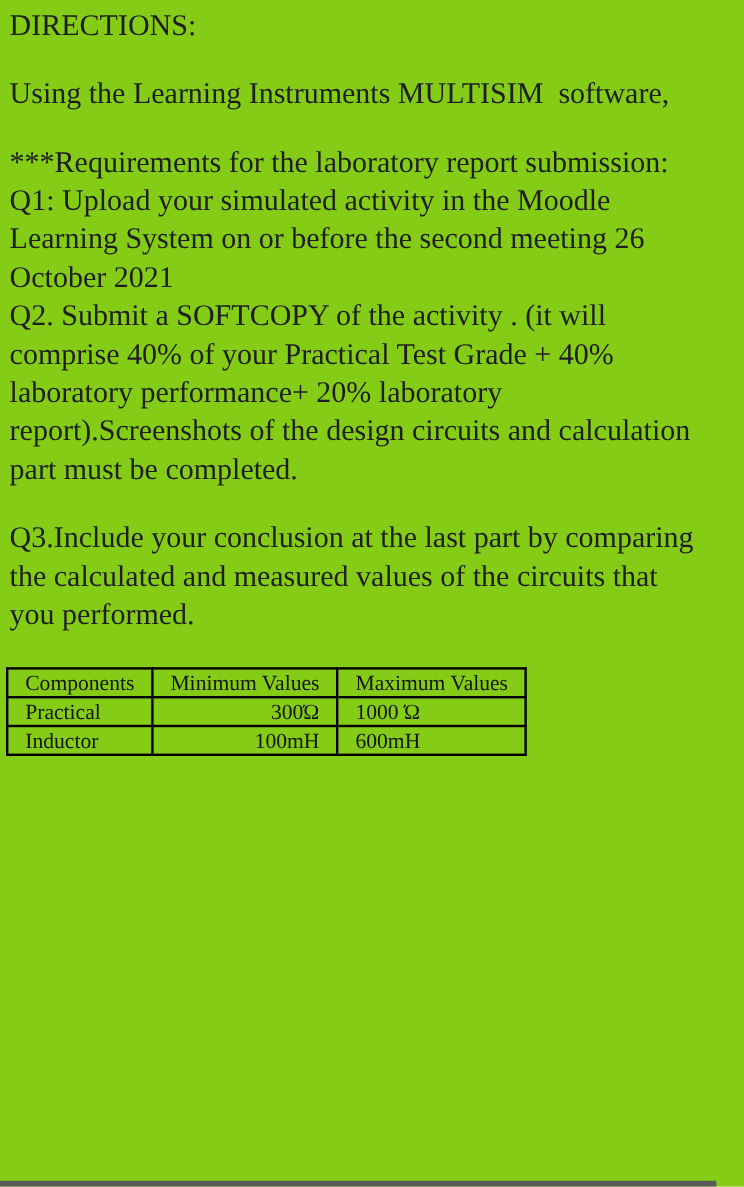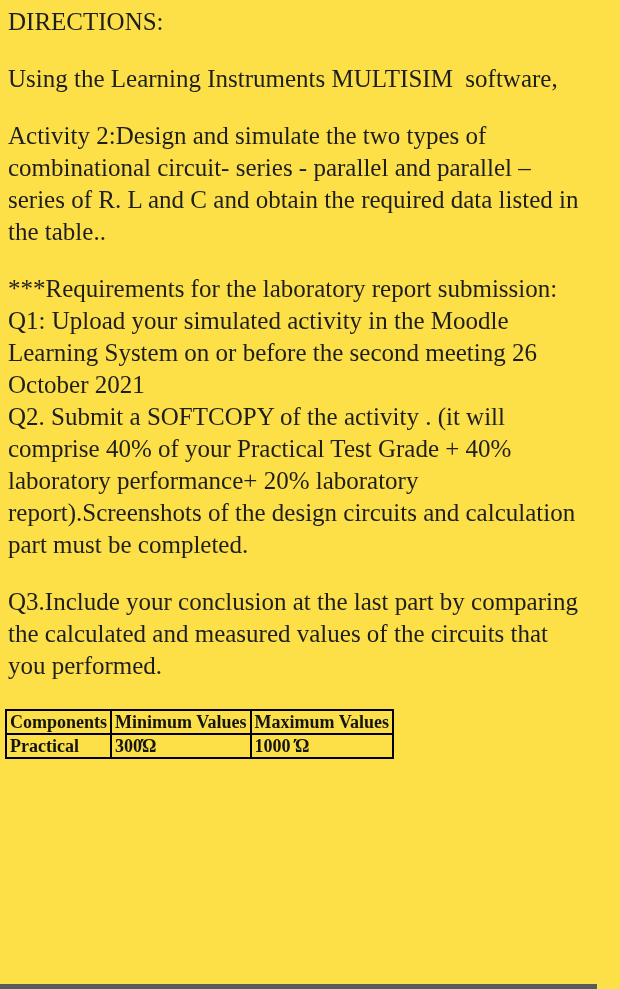--- a/index.html
+++ b/index.html
@@ -29,52 +29,48 @@
     border-collapse: collapse;
     margin: 27px 0 0 -3px;
     font-size: 18px;
     color: #141414;
     table-layout: fixed;
   }
   table.components, table.components th, table.components td {
     border: 2px solid #000000;
   }
   table.components th, table.components td {
-    padding: 0 3px;
+    padding: 0 14px;
     height: 22px;
     line-height: 22px;
-    font-weight: bold;
+    font-weight: normal;
     text-align: left;
     white-space: nowrap;
     overflow: hidden;
   }
   table.components col.c1 { width: 95px; }
   table.components col.c2 { width: 127px; }
   table.components col.c3 { width: 131px; }
-  table.components td.center { text-align: left; }
+  table.components td.center { text-align: right; }
   .bottom-bar {
     position: absolute;
     left: 0;
     bottom: 0;
     width: 597px;
     height: 5px;
     background: #5a5a5a;
   }
 </style>
 </head>
 <body>
 
-<div class="page" style="background: #fde047;">
+<div class="page" style="background: #84cc16;">
   <div class="doc-body" id="doc-body">
       <p>DIRECTIONS:</p>
       <p>Using the Learning Instruments MULTISIM  software,</p>
-      <p>Activity 2:Design and simulate the two types of
-combinational circuit- series - parallel and parallel –
-series of R. L and C and obtain the required data listed in
-the table..</p>
       <p>***Requirements for the laboratory report submission:
 Q1: Upload your simulated activity in the Moodle
 Learning System on or before the second meeting 26
 October 2021
 Q2. Submit a SOFTCOPY of the activity . (it will
 comprise 40% of your Practical Test Grade + 40%
 laboratory performance+ 20% laboratory
 report).Screenshots of the design circuits and calculation
 part must be completed.</p>
       <p>Q3.Include your conclusion at the last part by comparing
@@ -94,17 +90,22 @@
           <th>Minimum Values</th>
           <th>Maximum Values</th>
         </tr>
       </thead>
     <tbody id="components-table-body">
         <tr>
           <td>Practical</td>
           <td class="center">300Ώ</td>
           <td>1000 Ώ</td>
         </tr>
+        <tr>
+          <td>Inductor</td>
+          <td class="center">100mH</td>
+          <td>600mH</td>
+        </tr>
       </tbody>
   </table>
 
   <div class="bottom-bar" style="background: rgb(90, 90, 90);"></div>
 </div>
 
 </body></html>

